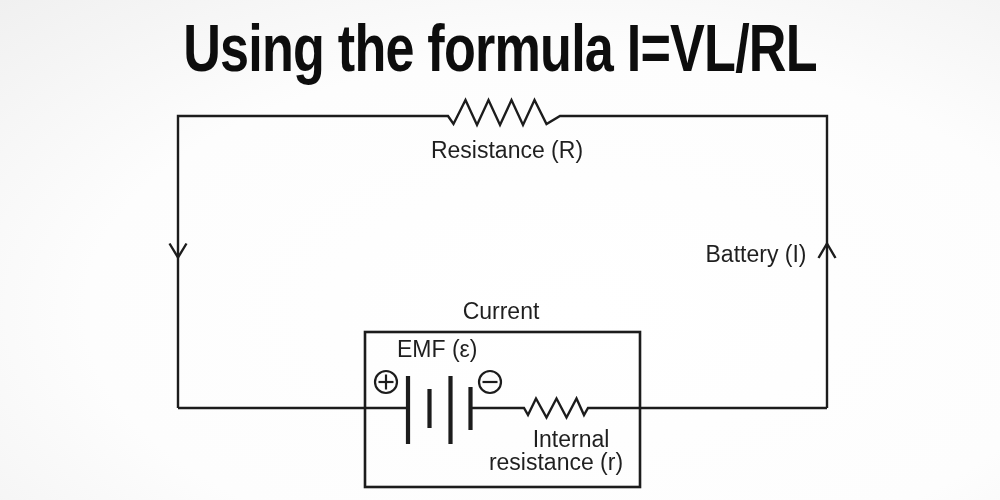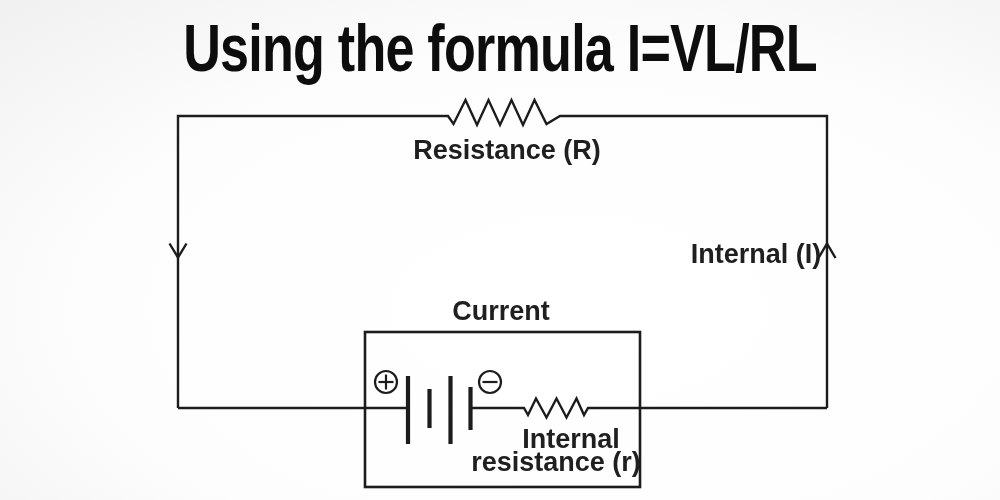--- a/index.html
+++ b/index.html
@@ -28,25 +28,24 @@
     white-space: nowrap;
   }
   .circuit-svg {
     position: absolute;
     inset: 0;
     width: 1000px;
     height: 500px;
   }
   .lbl {
     position: absolute;
-    font-size: 27px;
+    font-size: 23px;
     line-height: 25px;
     color: #1f1f1f;
     white-space: nowrap;
-    font-weight: bold;
   }
   .lbl.centered { transform: translateX(-50%); }
 </style>
 </head>
 <body>
 
 <div class="stage">
 
   <div class="page-title">Using the formula I=VL/RL</div>
 
@@ -86,22 +85,23 @@
       <circle cx="490" cy="382" r="11"></circle>
       <line x1="482.5" y1="382" x2="497.5" y2="382"></line>
     </g>
 
     <polyline points="169.5,243.5 178,257.5 186.5,243.5" stroke-width="2.4"></polyline>
     <polyline points="818.5,258 827,243.5 835.5,258" stroke-width="2.4"></polyline>
   </svg>
 
   <div class="lbl centered" style="left:507px; top:138px;">Resistance (R)</div>
 
-  <div class="lbl centered" style="left:756px; top:242px;">Internal (I)</div>
+  <div class="lbl centered" style="left:756px; top:242px;">Battery (I)</div>
 
   <div class="lbl centered" style="left:501px; top:299px;">Current</div>
 
+  <div class="lbl" style="left:397px; top:337px;">EMF (ε)</div>
 
   <div class="lbl centered" style="left:556px; top:427px;margin-left:15px;">Internal</div>
 
   <div class="lbl centered" style="left:556px; top:450px;">resistance (r)</div>
 
 </div>
 
 </body></html>

